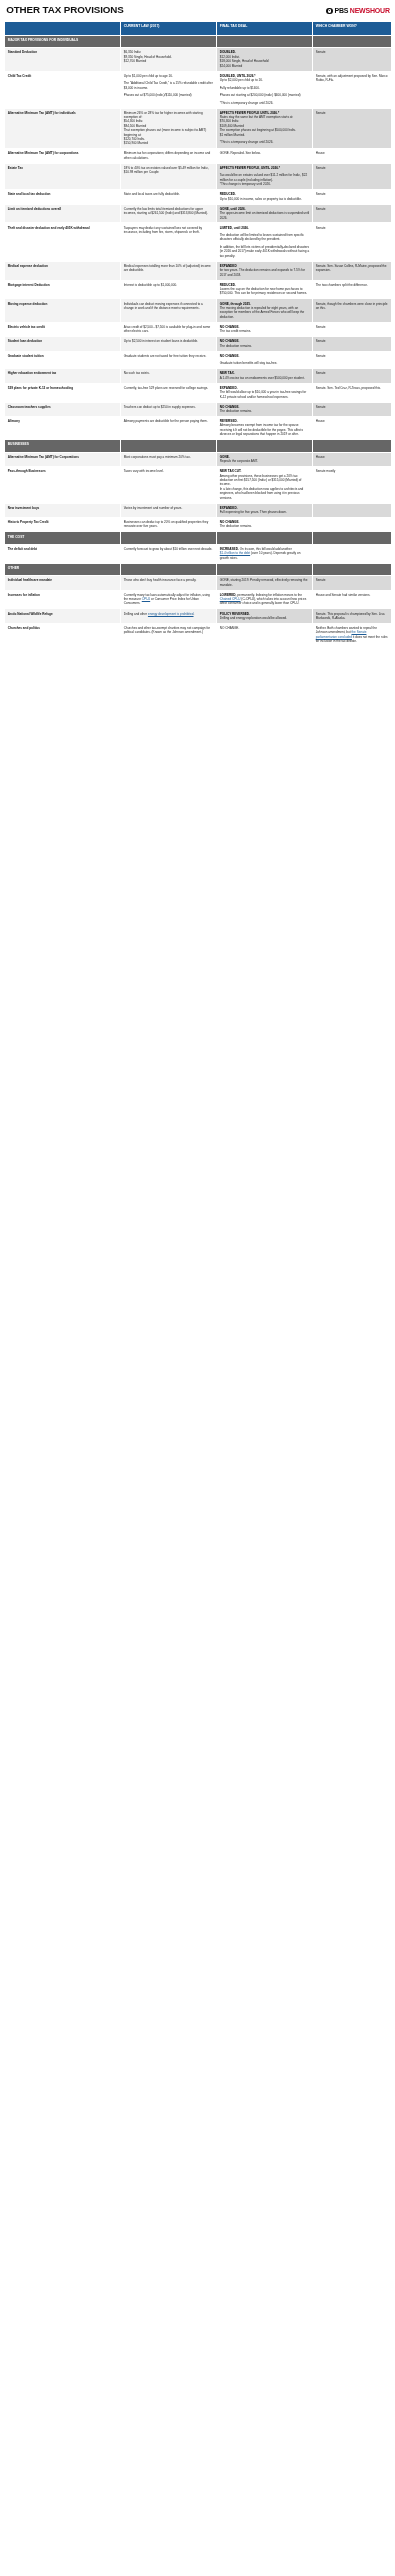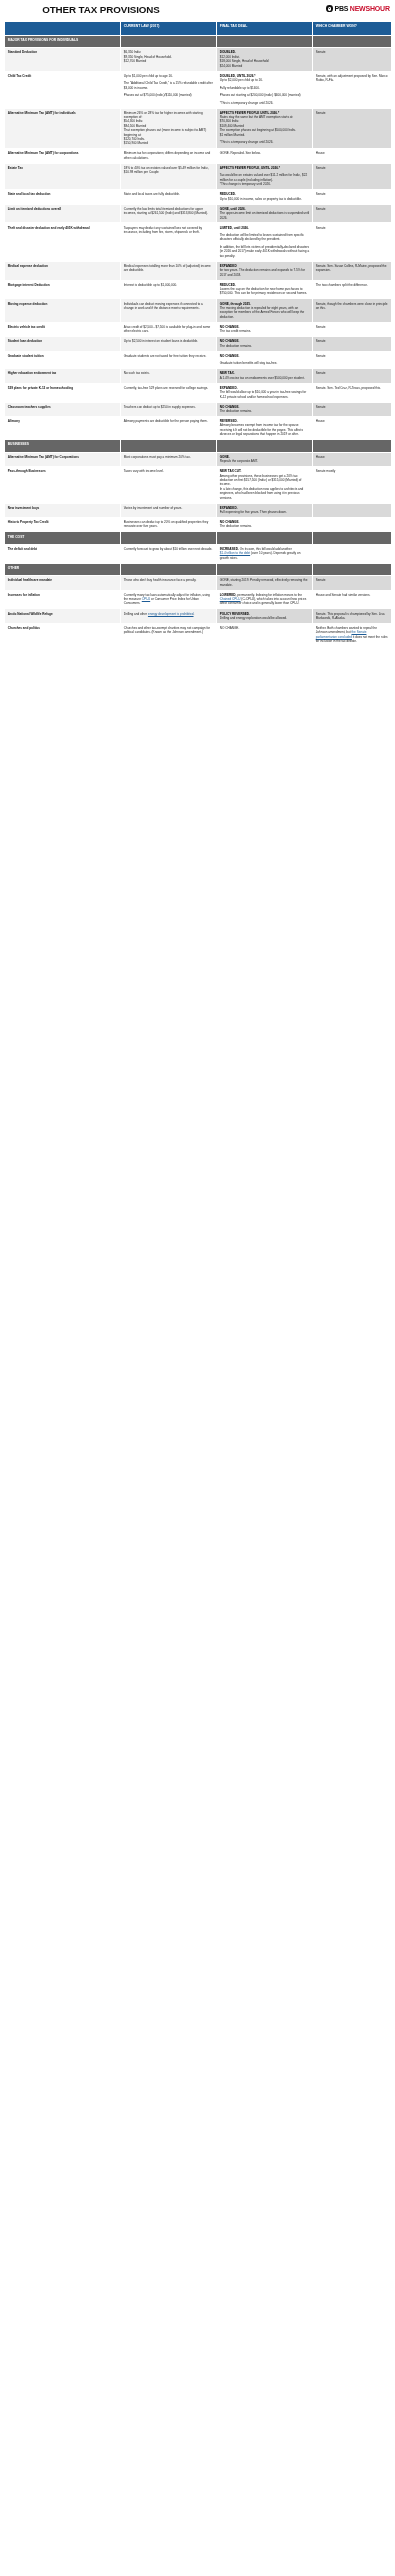--- a/index.html
+++ b/index.html
@@ -9,24 +9,23 @@
     background: #ffffff;
     font-family: "Liberation Sans", sans-serif;
     color: #1a1a1a;
     -webkit-font-smoothing: antialiased;
   }
   .page { width: 396px; padding: 0 4.1px 20.6px 4.1px; }
 
   
   .masthead {
     display: flex;
-    align-items: flex-start;
+    align-items: flex-end;
     justify-content: space-between;
     padding: 4.6px 2.1px 6.2px 2.1px;
-    margin-left: 36px;
   }
   .page-title {
     font-size: 9.8px;
     font-weight: bold;
     letter-spacing: -0.1px;
     color: #111111;
     line-height: 1;
     white-space: nowrap;
   }
   .brand { display: flex; align-items: center; gap: 1.5px; margin-top: 0.5px; }

